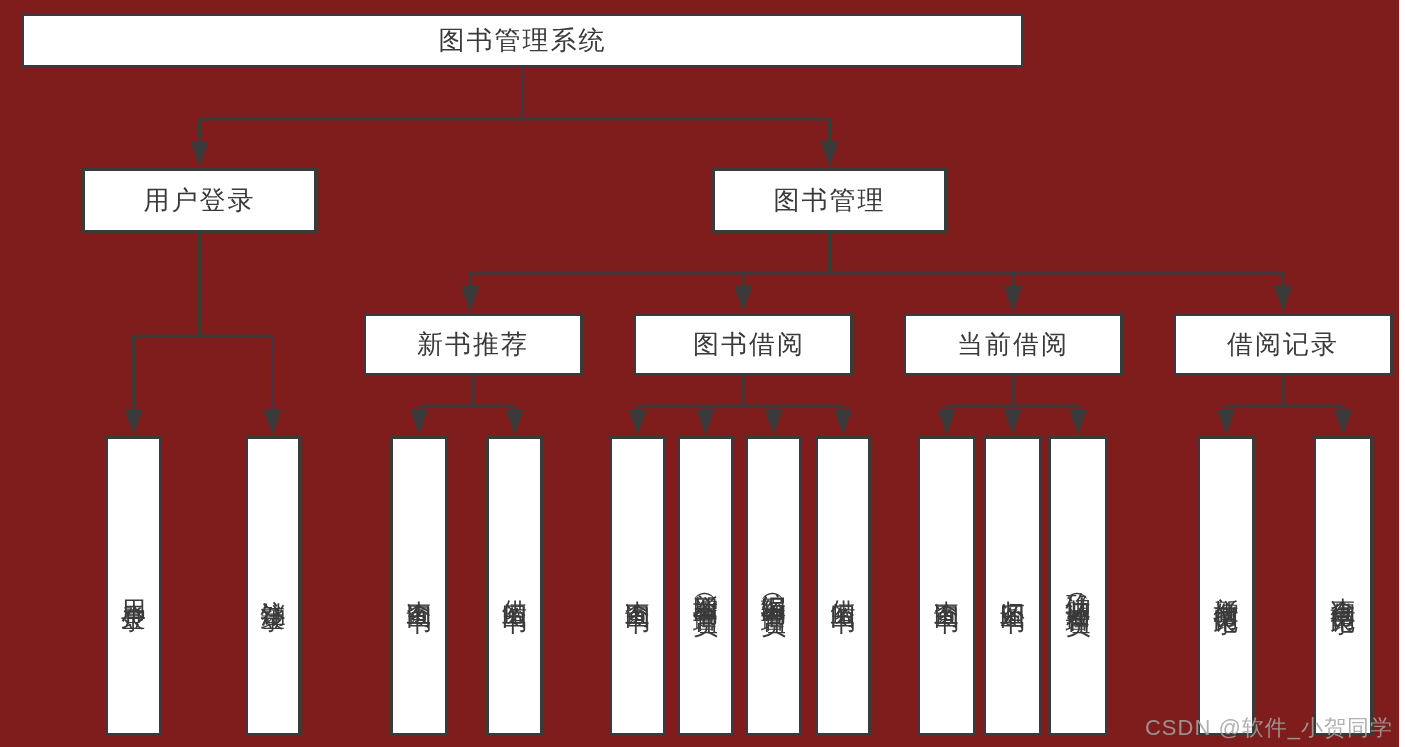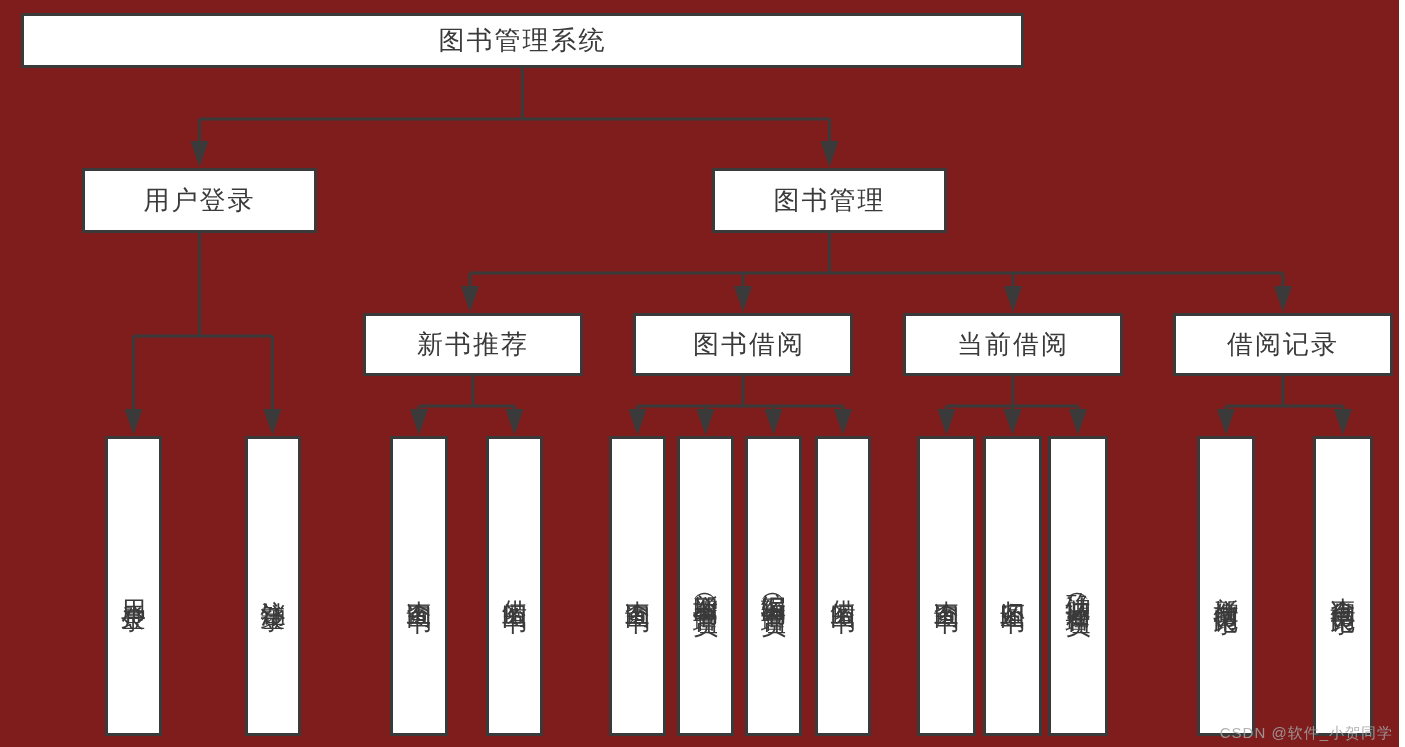--- a/index.html
+++ b/index.html
@@ -38,21 +38,21 @@
     writing-mode: vertical-rl;
     font-size: 25px;
     line-height: 1;
     letter-spacing: 3px;
     max-height: 288px;
   }
   .watermark {
     position: absolute;
     right: 6px;
     bottom: 4px;
-    font-size: 15px;
+    font-size: 22px;
     letter-spacing: 1px;
     color: rgba(165, 165, 165, 0.85);
     z-index: 3;
     white-space: nowrap;
     margin-left: 38px;
   }
 </style>
 </head>
 <body>
 

